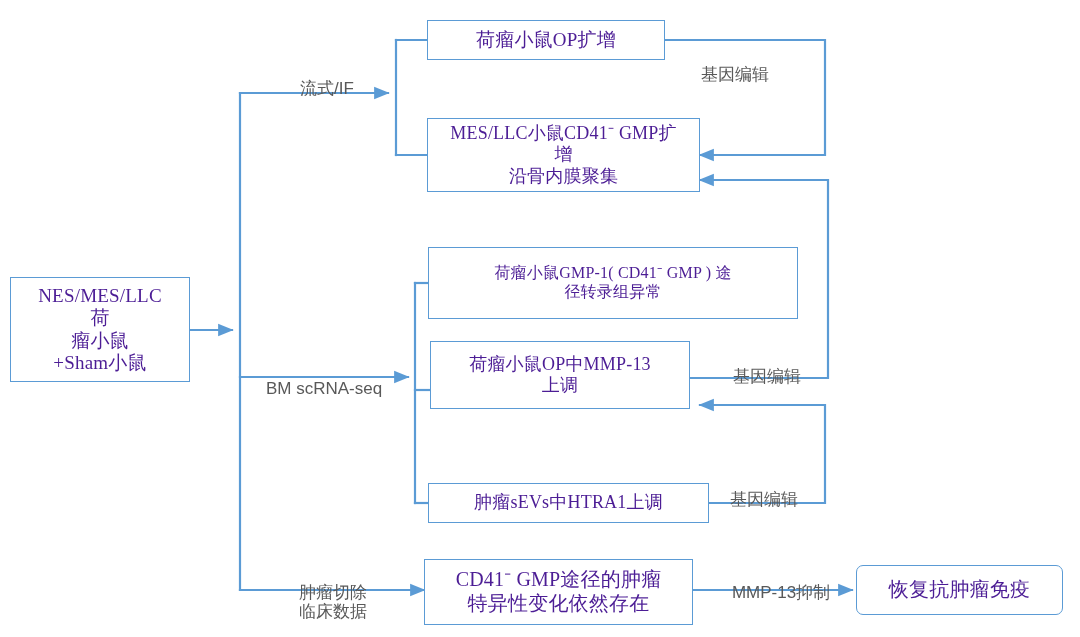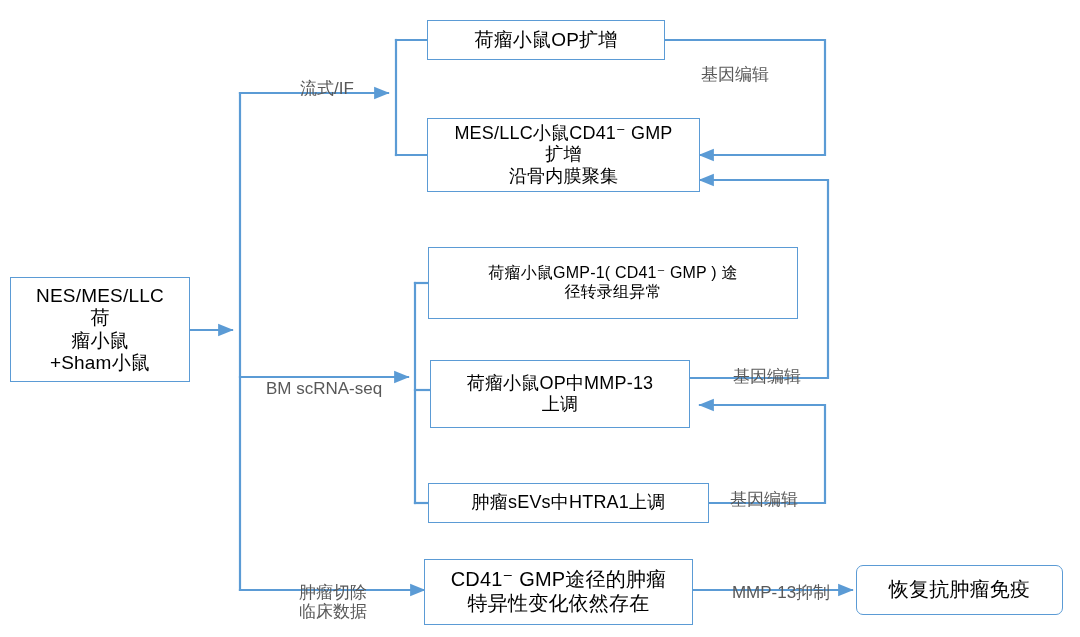--- a/index.html
+++ b/index.html
@@ -23,29 +23,30 @@
     top: 0;
     width: 1080px;
     height: 637px;
     pointer-events: none;
   }
   .node {
     position: absolute;
     box-sizing: border-box;
     border: 1.6px solid #5B9BD5;
     background: #ffffff;
-    color: #000000;
+    color: #4c1d95;
     display: flex;
     align-items: center;
     justify-content: center;
     text-align: center;
     line-height: 1.18;
     font-size: 19px;
     letter-spacing: 0.2px;
     padding: 2px 18px;
+    font-family: Liberation Serif, serif;
   }
   .node-text {
     display: block;
     white-space: pre-line;
   }
   .edge-label {
     position: absolute;
     color: #595959;
     font-size: 17px;
     line-height: 1.15;
@@ -110,21 +111,21 @@
   <div class="node" style="left:427px; top:118px; width:273px; height:74px; font-size:18px;">
     <span class="node-text">MES/LLC小鼠CD41⁻ GMP扩增
 沿骨内膜聚集</span>
   </div>
 
   <div class="node" style="left:428px; top:247px; width:370px; height:72px; font-size:16px;">
     <span class="node-text">荷瘤小鼠GMP-1( CD41⁻ GMP ) 途
 径转录组异常</span>
   </div>
 
-  <div class="node" style="left:430px; top:360px; width:260px; height:68px; font-size:18px;">
+  <div class="node" style="left:430px; top:341px; width:260px; height:68px; font-size:18px;">
     <span class="node-text">荷瘤小鼠OP中MMP-13
 上调</span>
   </div>
 
   <div class="node" style="left:428px; top:483px; width:281px; height:40px; font-size:18px;">
     <span class="node-text">肿瘤sEVs中HTRA1上调</span>
   </div>
 
   <div class="node" style="left:424px; top:559px; width:269px; height:66px; font-size:20px;">
     <span class="node-text">CD41⁻ GMP途径的肿瘤

